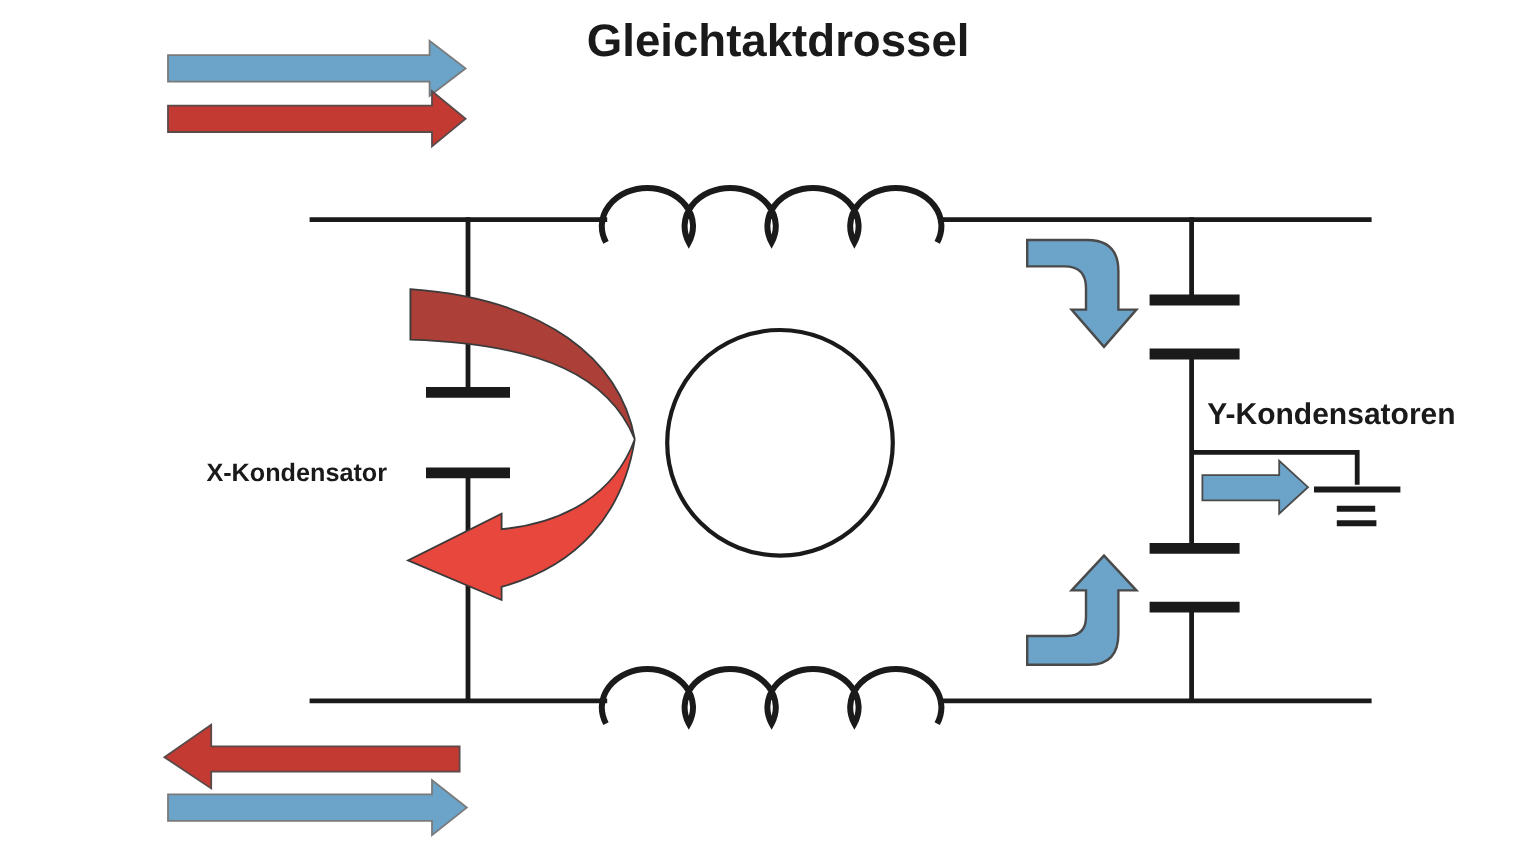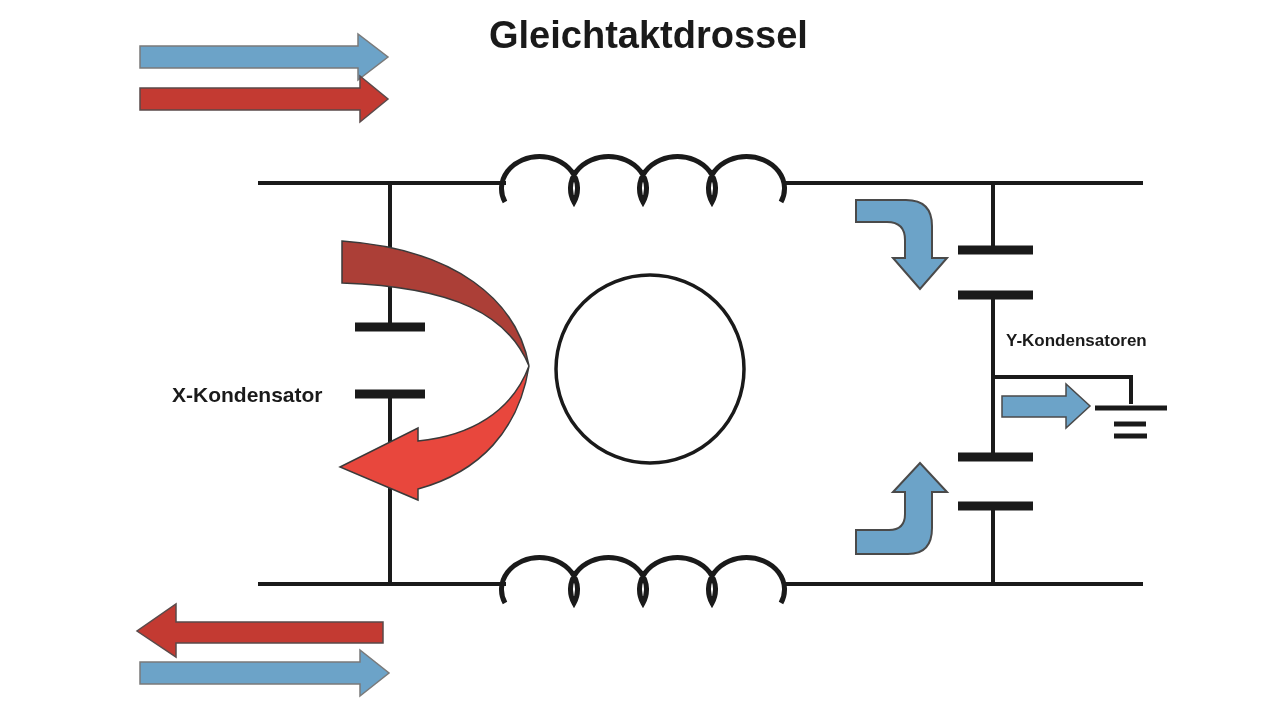--- a/index.html
+++ b/index.html
@@ -18,21 +18,21 @@
     font-weight:bold;
     white-space:nowrap;
     color:#1a1a1a;
   }
   .title{
     left:489px;top:14px;
     font-size:38px;
     letter-spacing:0px;
   }
   .x-label{left:172px;top:342px;font-size:21px;margin-top:41px;}
-  .y-label{left:1006px;top:331px;font-size:17px;}
+  .y-label{left:1006px;top:331px;font-size:25px;}
 </style>
 </head>
 <body>
 
 <div class="stage">
 
   <svg width="1280" height="721" viewBox="0 0 1280 721">
 
     <g fill="none" stroke="#1A1A1A" stroke-width="4">
 

